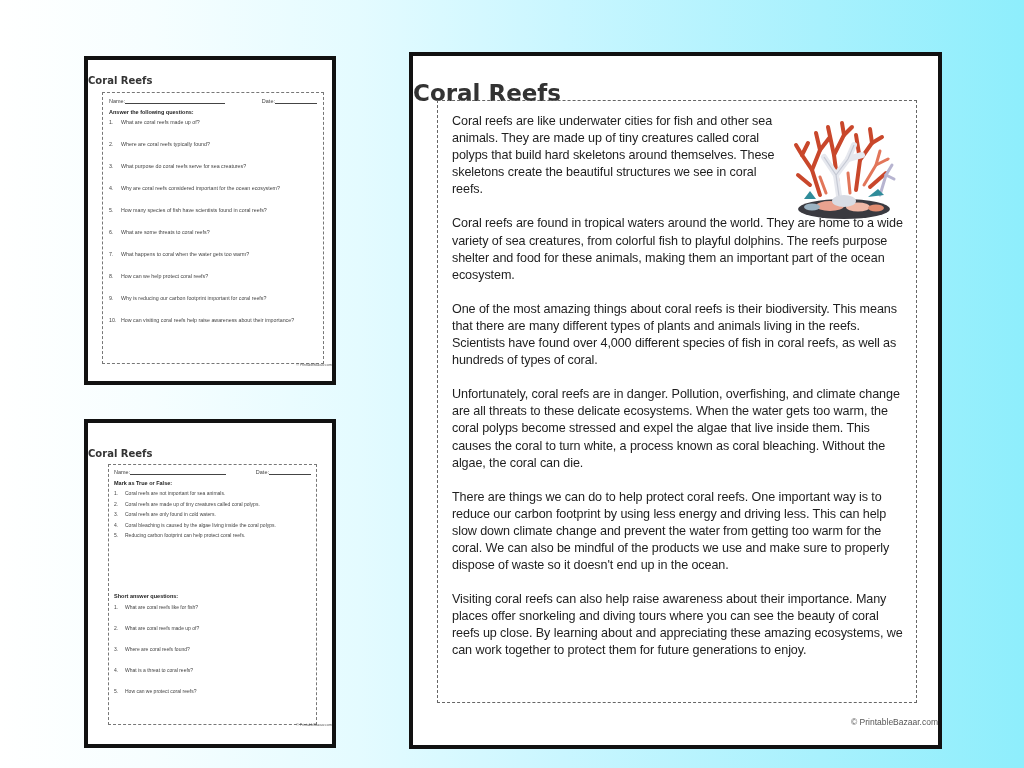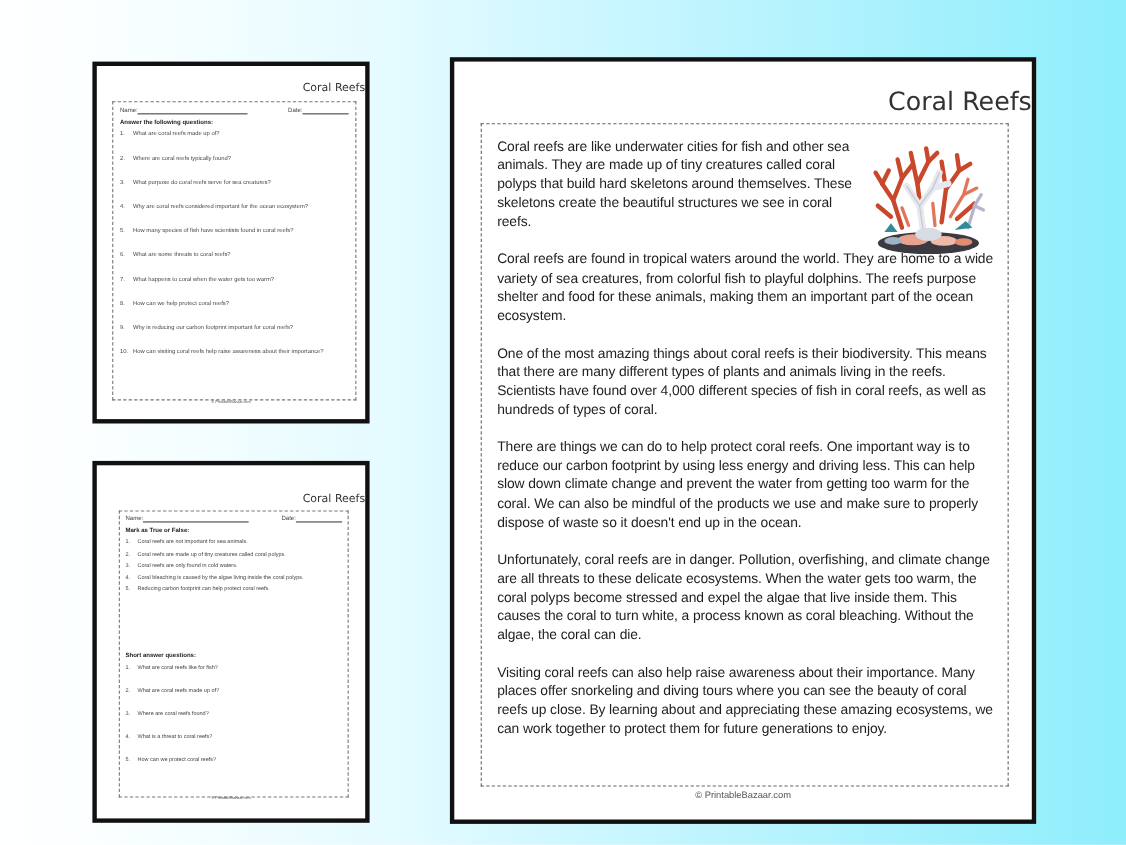--- a/index.html
+++ b/index.html
@@ -6,24 +6,24 @@
     body {
       width: 1024px; height: 768px; overflow: hidden; position: relative;
       background: linear-gradient(90deg, #ffffff 0%, #f6feff 15%, #e4fbff 35%, #c9f6ff 55%, #a8f1fd 80%, #8eeefc 100%);
       font-family: "Liberation Sans", sans-serif;
       color: #222;
     }
     .page {
       position: absolute; background: #fff; border: 4px solid #111; box-sizing: border-box;
     }
     .page-title {
-      text-align: right; color: #333; font-family: "DejaVu Sans", sans-serif; font-weight: 400;
+      text-align: left; color: #333; font-family: "DejaVu Sans", sans-serif; font-weight: 700;
     }
     .dashed { position: absolute; border: 1px dashed #777; box-sizing: border-box; }
-    .footer { position: absolute; left: 0; right: 0; text-align: center; color: #555; }
+    .footer { position: absolute; left: 0; right: 0; text-align: right; color: #555; }
 
     
     #thumb1 { left: 84px; top: 56px; width: 252px; height: 329px; }
     #thumb1 .page-title { position: absolute; top: 15px; left: 0; right: 0; font-size: 10px; }
     #thumb1 .dashed { left: 14px; top: 32px; width: 222px; height: 272px; padding: 5px 6px; }
     .small-line { font-size: 5.5px; color: #444; display: flex; justify-content: space-between; }
     .small-line .blank { display: inline-block; border-bottom: 0.6px solid #444; height: 5px; vertical-align: bottom; }
     .small-head { font-size: 5.5px; font-weight: bold; margin-top: 5px; color: #222; }
     .q-list { margin: 0; padding: 0; list-style: none; }
     #thumb1 .q-list li { font-size: 5.3px; color: #444; height: 22px; padding-top: 4px; box-sizing: border-box; display: flex; }
@@ -38,21 +38,21 @@
     #thumb2 .tf-list li .q-num { width: 11px; }
     #thumb2 .sa-head { margin-top: 50px; }
     #thumb2 .sa-list li { font-size: 5px; color: #444; height: 21px; padding-top: 3px; box-sizing: border-box; display: flex; }
     #thumb2 .sa-list li .q-num { width: 11px; }
     #thumb2 .footer { bottom: 17px; font-size: 3.5px; }
 
     
     #main-page { left: 409px; top: 52px; width: 533px; height: 697px; }
     #main-page .page-title { position: absolute; top: 24px; left: 0; right: 0; font-size: 23px; }
     #main-page .dashed {
-      left: 24px; top: 56px; width: 480px; height: 603px;
+      left: 24px; top: 44px; width: 480px; height: 603px;
       border-width: 1.2px; border-color: #666;
       padding: 12px 12px 0 14px;
     }
     .para {
       font-family: "Liberation Sans", sans-serif; font-size: 12.6px; line-height: 17.1px;
       color: #1e1e1e; margin: 0 0 17px 0; letter-spacing: -0.1px;
     }
     .para.first { width: 330px; }
     .coral-img { position: absolute; right: 18px; top: 14px; width: 108px; height: 108px; }
     #main-page .footer { bottom: 18px; font-size: 8.5px; color: #555; }
@@ -221,18 +221,18 @@
         <ellipse cx="40" cy="91" rx="14" ry="5" fill="#e9a28f"></ellipse>
         <ellipse cx="68" cy="92" rx="12" ry="4.5" fill="#f0b8a6"></ellipse>
         <ellipse cx="54" cy="86" rx="12" ry="6" fill="#d8dce4"></ellipse>
         <ellipse cx="22" cy="92" rx="8" ry="3.5" fill="#9bb3c2"></ellipse>
         <ellipse cx="86" cy="93" rx="8" ry="3.5" fill="#e08c70"></ellipse>
       </svg>
     </div>
     <p class="para first">Coral reefs are like underwater cities for fish and other sea animals. They are made up of tiny creatures called coral polyps that build hard skeletons around themselves. These skeletons create the beautiful structures we see in coral reefs.</p>
     <p class="para">Coral reefs are found in tropical waters around the world. They are home to a wide variety of sea creatures, from colorful fish to playful dolphins. The reefs purpose shelter and food for these animals, making them an important part of the ocean ecosystem.</p>
     <p class="para">One of the most amazing things about coral reefs is their biodiversity. This means that there are many different types of plants and animals living in the reefs. Scientists have found over 4,000 different species of fish in coral reefs, as well as hundreds of types of coral.</p>
+    <p class="para">Unfortunately, coral reefs are in danger. Pollution, overfishing, and climate change are all threats to these delicate ecosystems. When the water gets too warm, the coral polyps become stressed and expel the algae that live inside them. This causes the coral to turn white, a process known as coral bleaching. Without the algae, the coral can die.</p>
     <p class="para">There are things we can do to help protect coral reefs. One important way is to reduce our carbon footprint by using less energy and driving less. This can help slow down climate change and prevent the water from getting too warm for the coral. We can also be mindful of the products we use and make sure to properly dispose of waste so it doesn't end up in the ocean.</p>
-    <p class="para">Unfortunately, coral reefs are in danger. Pollution, overfishing, and climate change are all threats to these delicate ecosystems. When the water gets too warm, the coral polyps become stressed and expel the algae that live inside them. This causes the coral to turn white, a process known as coral bleaching. Without the algae, the coral can die.</p>
     <p class="para">Visiting coral reefs can also help raise awareness about their importance. Many places offer snorkeling and diving tours where you can see the beauty of coral reefs up close. By learning about and appreciating these amazing ecosystems, we can work together to protect them for future generations to enjoy.</p>
   </div>
   <div class="footer">© PrintableBazaar.com</div>
 </div>
 
 </body></html>

